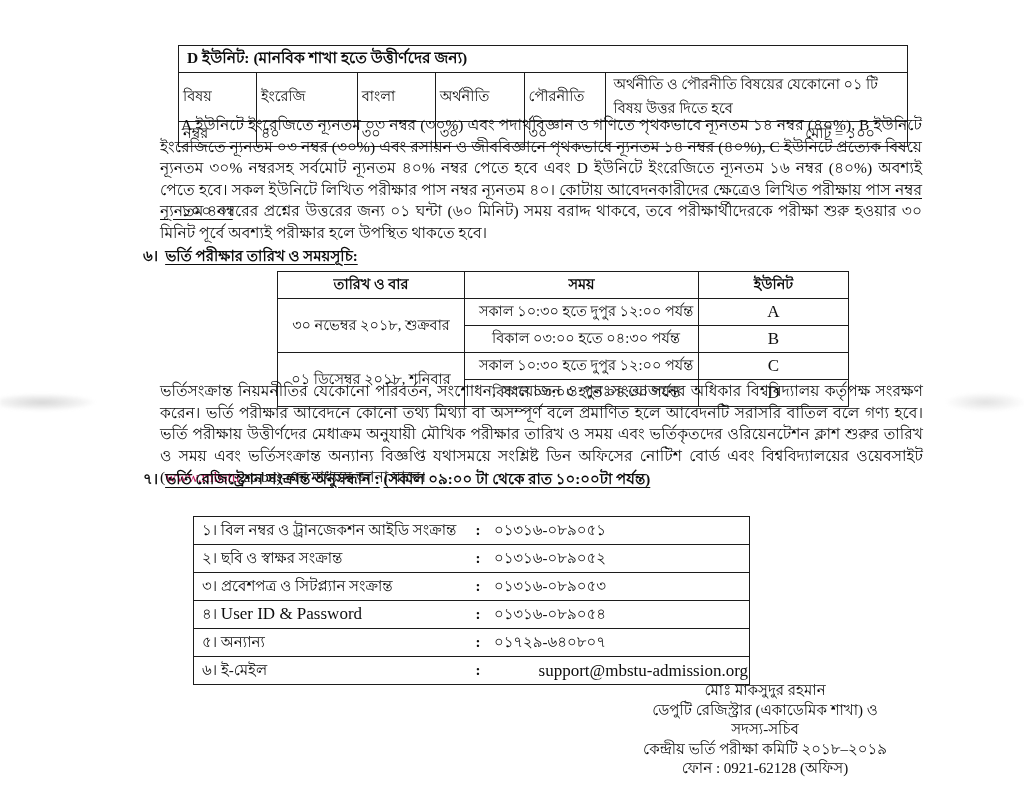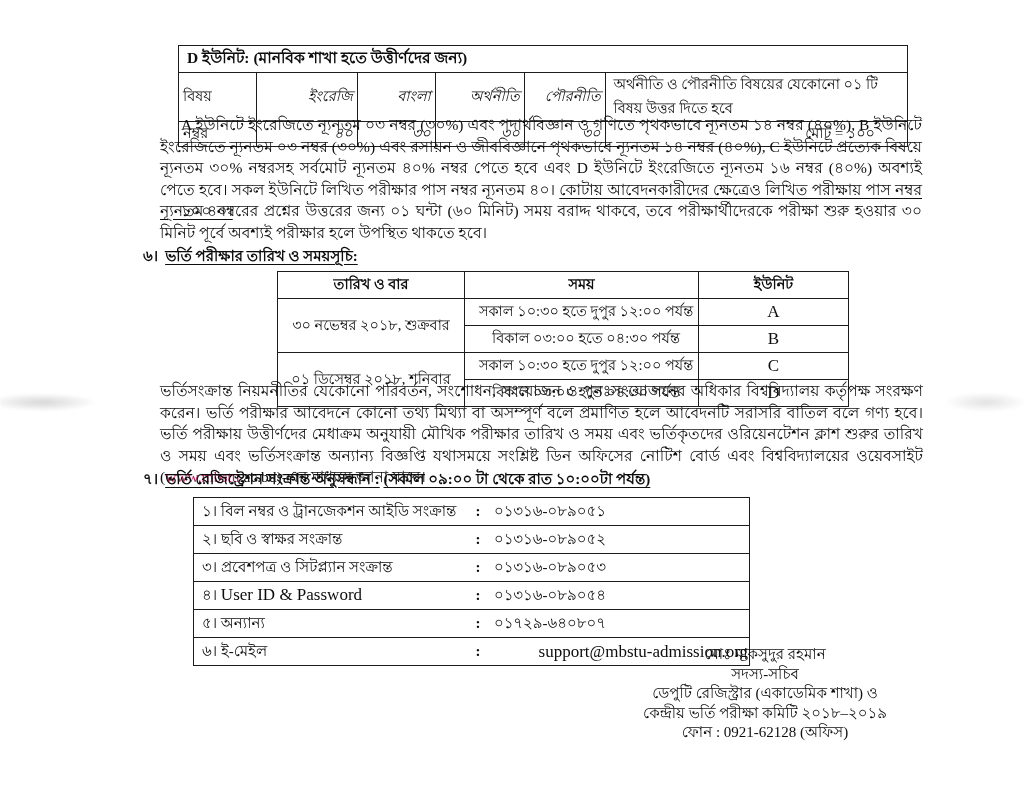--- a/index.html
+++ b/index.html
@@ -10,21 +10,21 @@
   }
   .abs{position:absolute;border-radius:32px;}
   .latin{font-family:"Liberation Serif","DejaVu Serif",serif;}
   .ul{text-decoration:underline;text-underline-offset:3px;}
 
   
   table{border-collapse:collapse;}
   .unit-table{left:178px;top:45px;width:730px;font-size:14.5px;}
   .unit-table td{border:1.5px solid #1c1c1c;padding:0 4px;height:20px;vertical-align:middle;}
   .unit-table .title-cell{font-weight:bold;font-size:15.5px;padding-left:8px;height:19px;}
-  .unit-table .c{text-align:right;font-style:italic;}
+  .unit-table .c{text-align:left;}
   .unit-table .note{padding-left:8px;}
   .unit-table .total-cell{text-align:right;padding-right:32px;margin-left:28px;}
 
   
   .para{margin:0;text-align:justify;font-size:15.5px;line-height:21.5px;}
   .indent{text-indent:21px;}
   .heading{font-size:15px;font-weight:bold;}
   .heading .num{margin-right:7px;}
   .link-blue{color:#be185d;}
 
@@ -32,28 +32,28 @@
   .sched{left:250px;top:271px;width:572px;font-size:14.5px;margin-left:27px;}
   .sched td{border:1.5px solid #1c1c1c;vertical-align:middle;height:20px;}
   .sched .head td{font-weight:bold;text-align:center;height:23px;}
   .sched .date{text-align:center;}
   .sched .time{padding-left:10px;text-align:center;}
   .sched .unit{text-align:center;font-size:17px;}
 
   
   .contact{left:193px;top:497px;width:557px;font-size:15px;}
   .contact td{border-top:1.5px solid #1c1c1c;border-bottom:1.5px solid #1c1c1c;height:20px;vertical-align:middle;}
-  .contact{border:1.5px solid #1c1c1c;}
+  .contact{border:1.5px solid #1c1c1c;margin-top:19px;}
   .contact .lbl{padding-left:8px;}
   .contact .col{text-align:center;font-weight:bold;}
   .contact .val{padding-left:4px;}
   .contact .big{font-size:17px;text-align:right;}
 
   
-  .signature{left:570px;top:645px;width:390px;text-align:center;font-size:15px;line-height:19.5px;}
+  .signature{left:570px;top:681px;width:390px;text-align:center;font-size:15px;line-height:19.5px;}
 
   
   .smudge{position:absolute;filter:blur(1.5px);pointer-events:none;}
   .smudge-l{left:0;top:388px;width:120px;height:26px;
     background:radial-gradient(ellipse 60% 45% at 35% 55%,rgba(110,110,110,.28),rgba(160,160,160,.10) 60%,transparent 75%);}
   .smudge-r{right:0;top:386px;width:96px;height:36px;
     background:radial-gradient(ellipse 55% 35% at 60% 45%,rgba(120,120,120,.22),rgba(170,170,170,.08) 60%,transparent 78%);}
 </style>
 </head>
 <body>
@@ -184,22 +184,22 @@
     <tr>
       <td class="lbl"><span>৬।</span> <span>ই-মেইল</span></td>
       <td class="col">:</td>
       <td class="val latin big">support@mbstu-admission.org</td>
     </tr>
   </tbody>
     </table>
 
   <div class="abs signature">
     <div>মোঃ মাকসুদুর রহমান</div>
+    <div>ডেপুটি রেজিস্ট্রার (একাডেমিক শাখা) ও</div>
     <div>সদস্য-সচিব</div>
-    <div>ডেপুটি রেজিস্ট্রার (একাডেমিক শাখা) ও</div>
     <div>কেন্দ্রীয় ভর্তি পরীক্ষা কমিটি ২০১৮–২০১৯</div>
     <div>
       <span>ফোন : </span><span class="latin">0921-62128</span><span> (অফিস)</span>
     </div>
   </div>
 
   <div class="smudge smudge-l"></div>
   <div class="smudge smudge-r"></div>
 
 </div>

